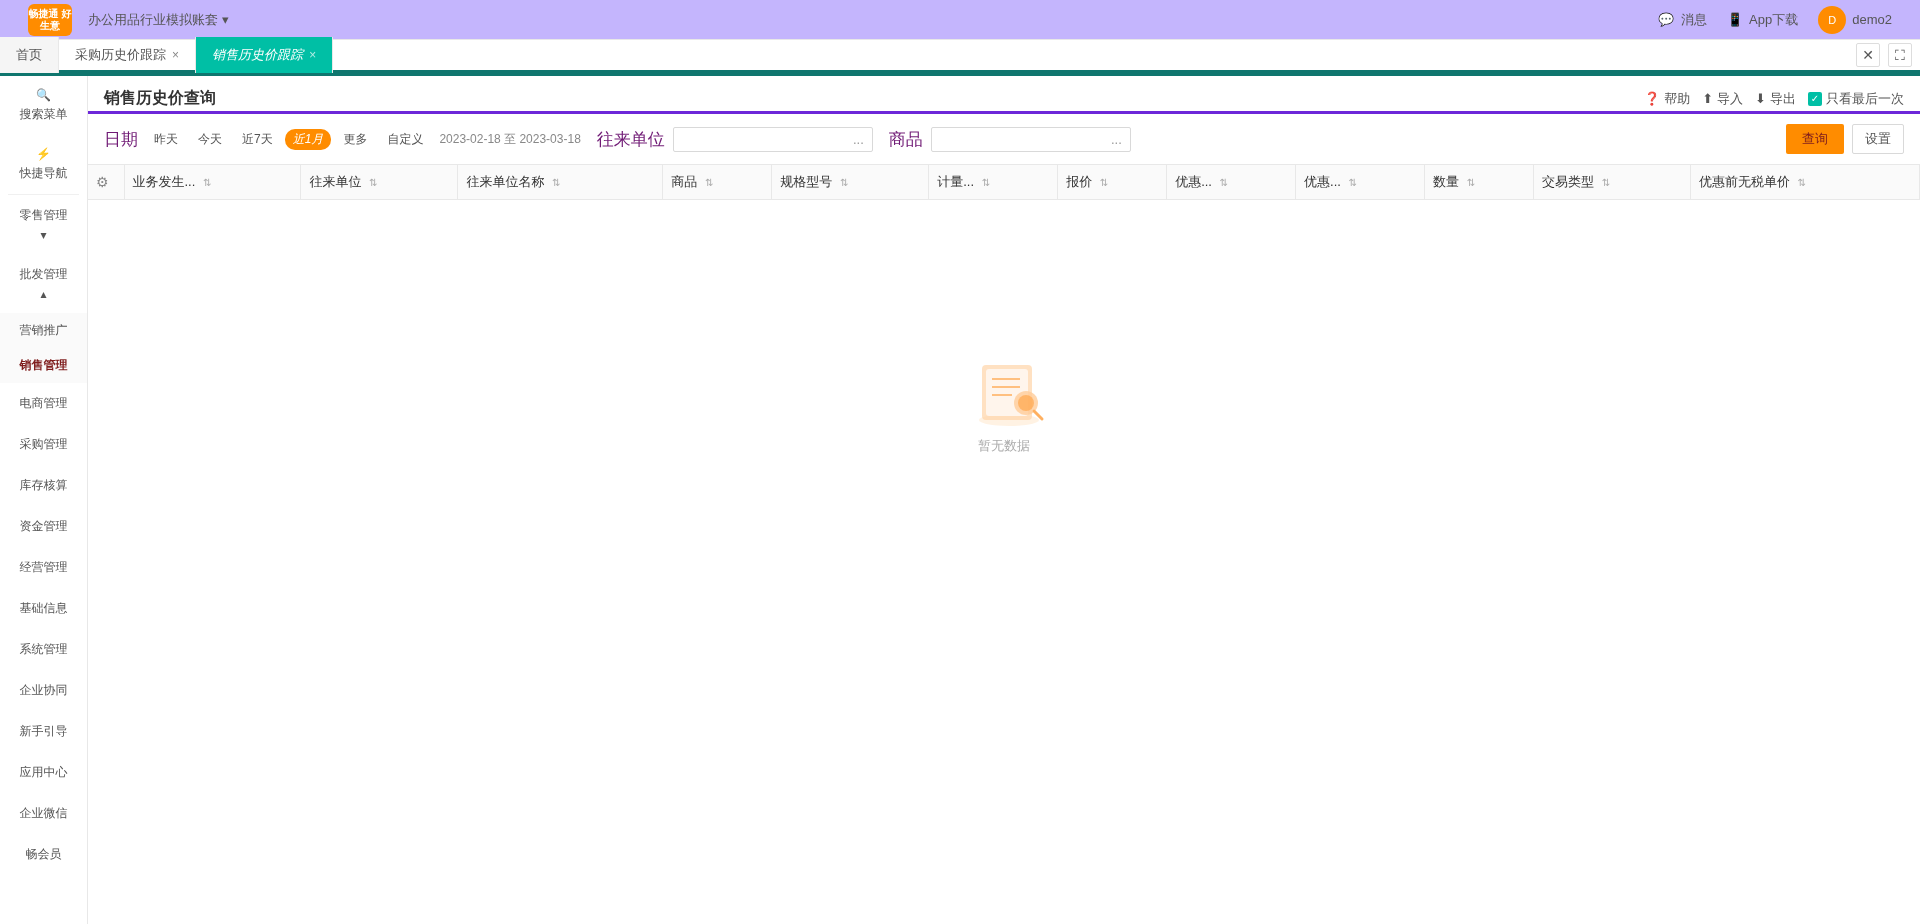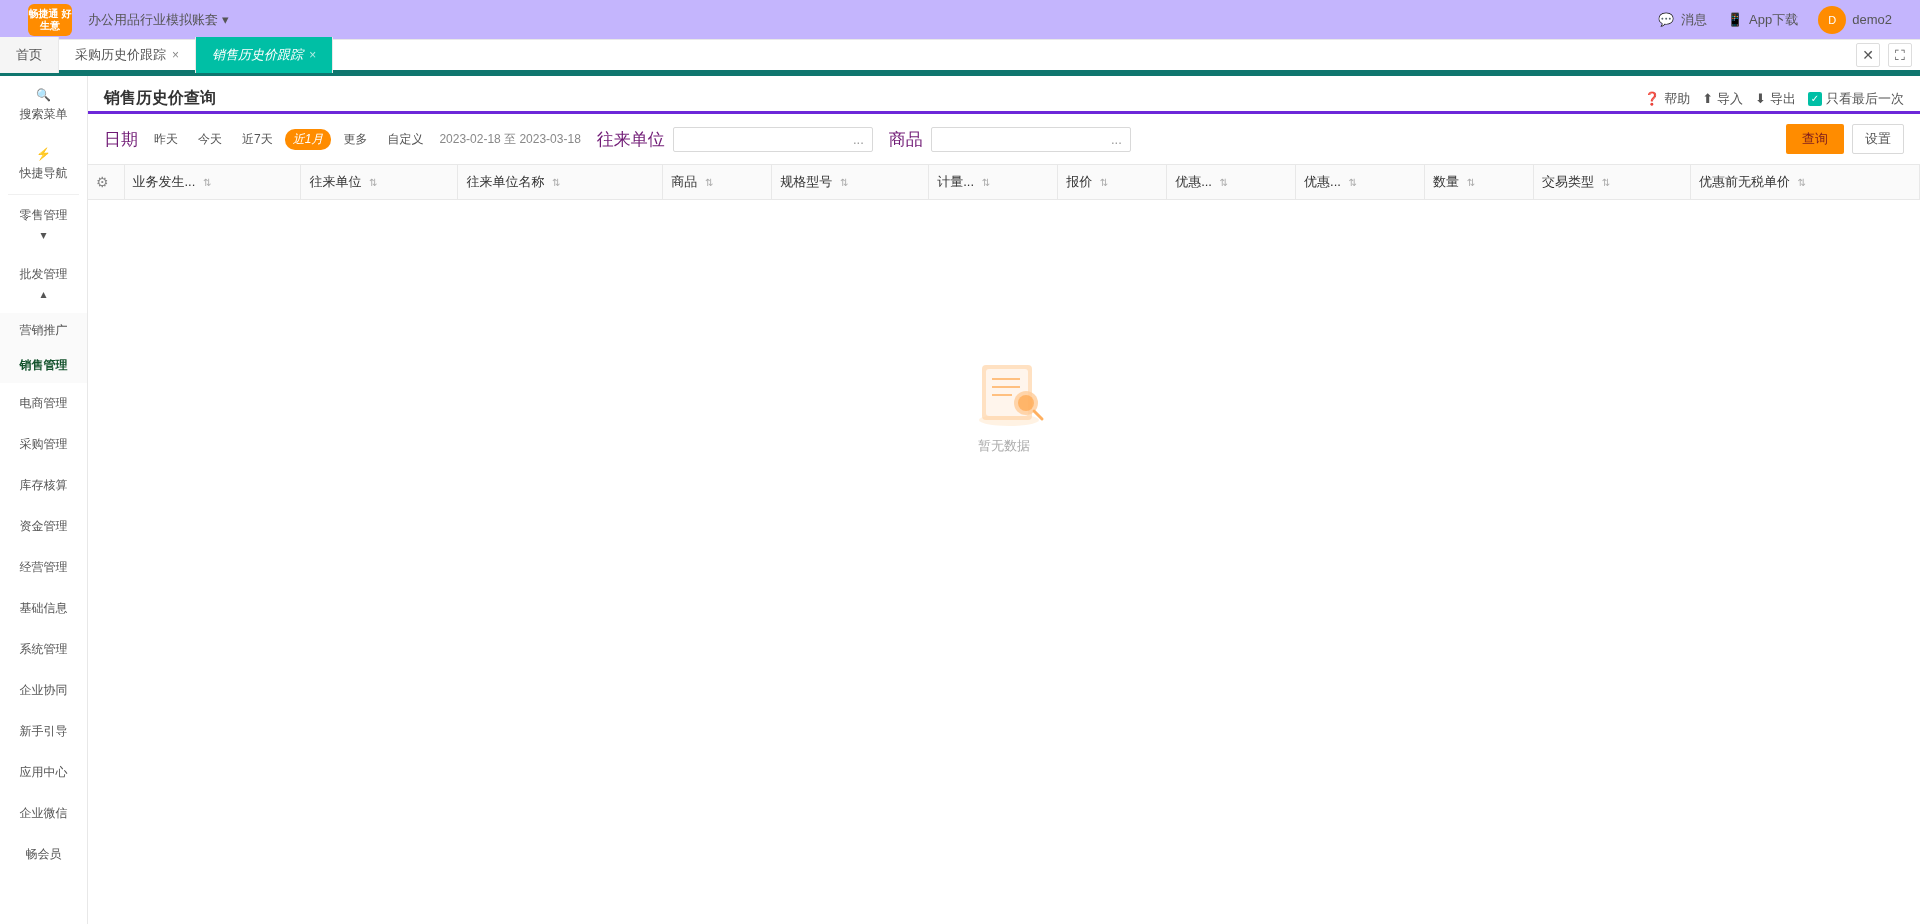--- a/index.html
+++ b/index.html
@@ -142,21 +142,21 @@
       <span>▾</span>
     </div>
     <div class="sidebar-item">
       <span>批发管理</span>
       <span>▴</span>
     </div>
     <div class="sub-items">
       <div class="sub-item">
         <span>营销推广</span>
       </div>
-      <div class="sub-item active" style="color:#14532d;font-weight:bold;">
+      <div class="sub-item active" style="color:#7f1d1d;font-weight:bold;">
         <span>销售管理</span>
       </div>
     </div>
     <div class="sidebar-item">
       <span>电商管理</span>
     </div>
     <div class="sidebar-item">
       <span>采购管理</span>
     </div>
     <div class="sidebar-item">

